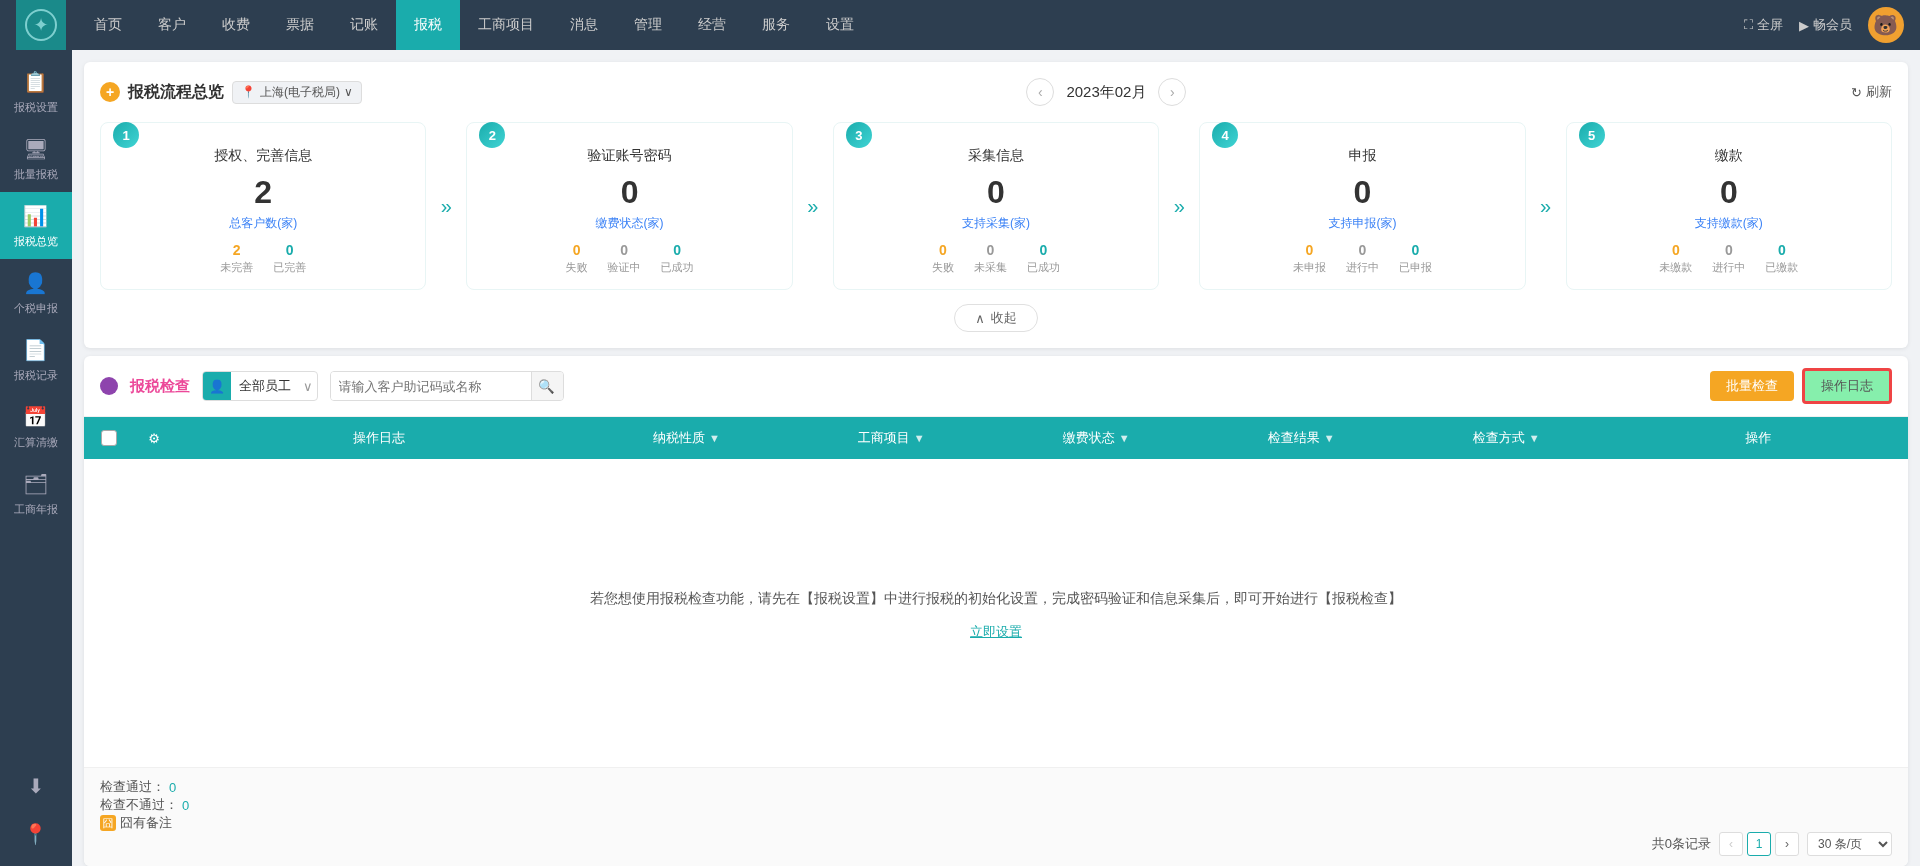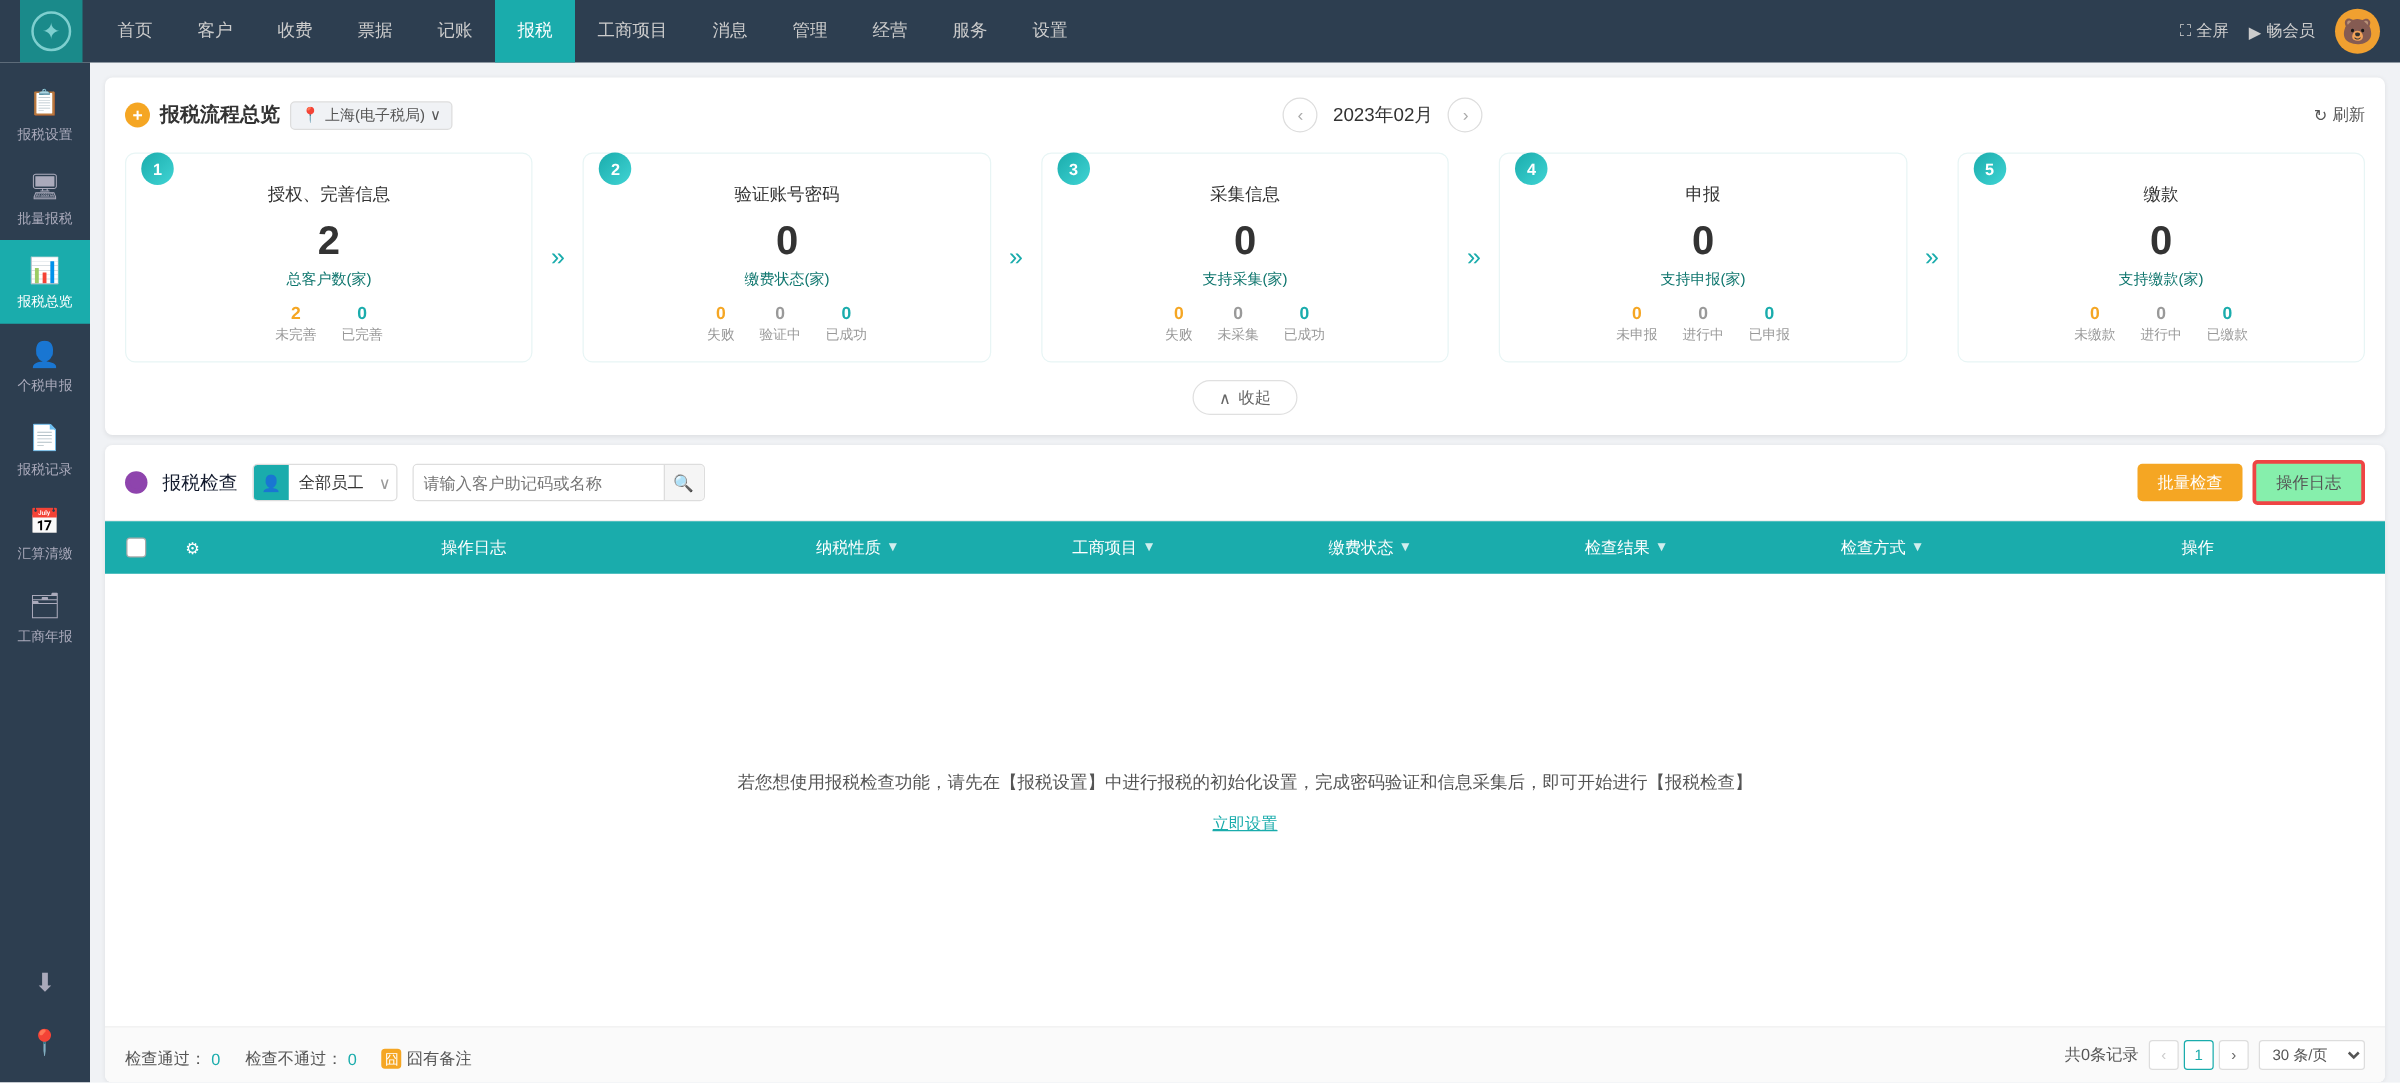--- a/index.html
+++ b/index.html
@@ -264,21 +264,21 @@
       text-align: center;
       font-size: 32px;
       font-weight: bold;
       color: #333;
       line-height: 1.2;
       margin-bottom: 4px;
     }
     .step-sub {
       text-align: center;
       font-size: 12px;
-      color: #0f766e;
+      color: #3b82f6;
       margin-bottom: 10px;
     }
     .step-stats {
       display: flex;
       justify-content: center;
       gap: 20px;
     }
     .step-stat {
       display: flex;
       flex-direction: column;
@@ -337,22 +337,22 @@
       width: 18px;
       height: 18px;
       background: #8e44ad;
       border-radius: 50%;
       display: flex;
       align-items: center;
       justify-content: center;
     }
     .check-title {
       font-size: 15px;
-      font-weight: normal;
-      color: #0f172a;
+      font-weight: bold;
+      color: #ec4899;
     }
     .employee-filter {
       display: flex;
       align-items: center;
       border: 1px solid #ddd;
       border-radius: 4px;
       overflow: hidden;
       height: 30px;
     }
     .employee-filter-icon {
@@ -498,24 +498,25 @@
       color: #1aacac;
       cursor: pointer;
       text-decoration: underline;
     }
 
     
     .table-footer {
       border-top: 1px solid #f0f0f0;
       padding: 10px 16px;
       display: flex;
-      align-items: flex-end;
+      align-items: flex-start;
       font-size: 13px;
       color: #555;
       background: #fafafa;
+      flex-direction: column;
     }
     .footer-stat {
       display: flex;
       align-items: center;
       gap: 4px;
       margin-right: 20px;
     }
     .footer-stat a {
       color: #1aacac;
       text-decoration: none;

